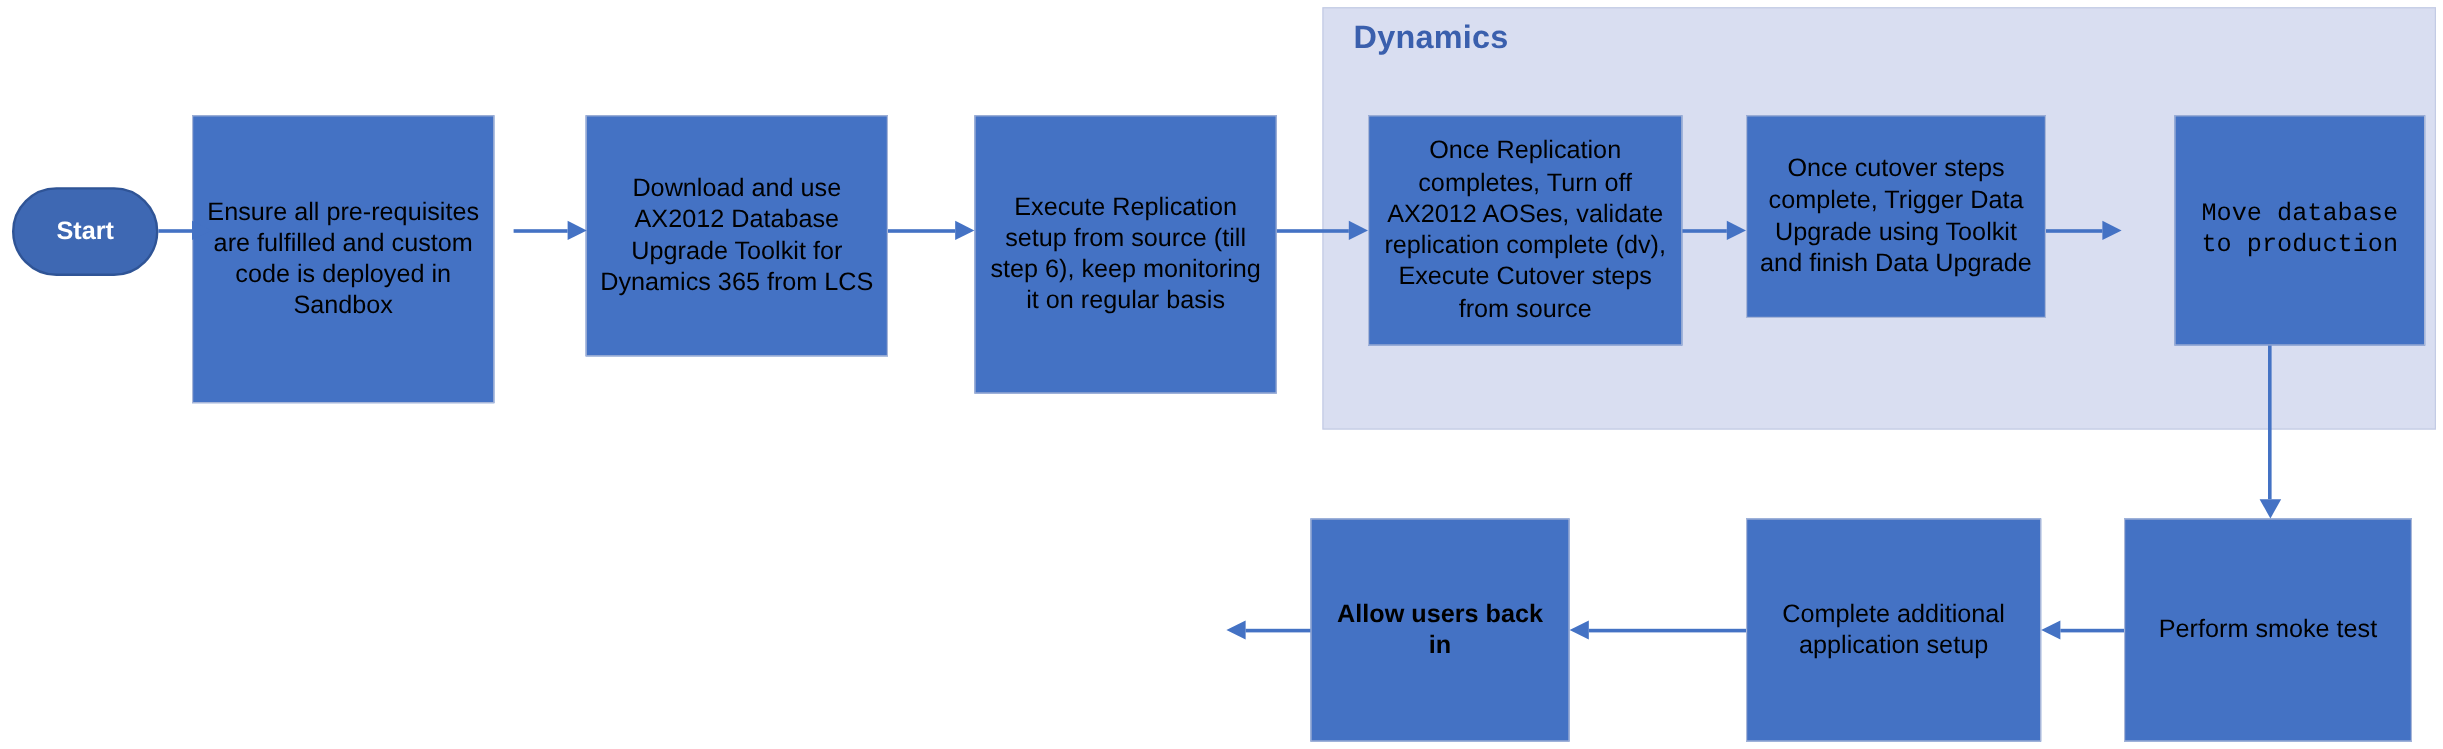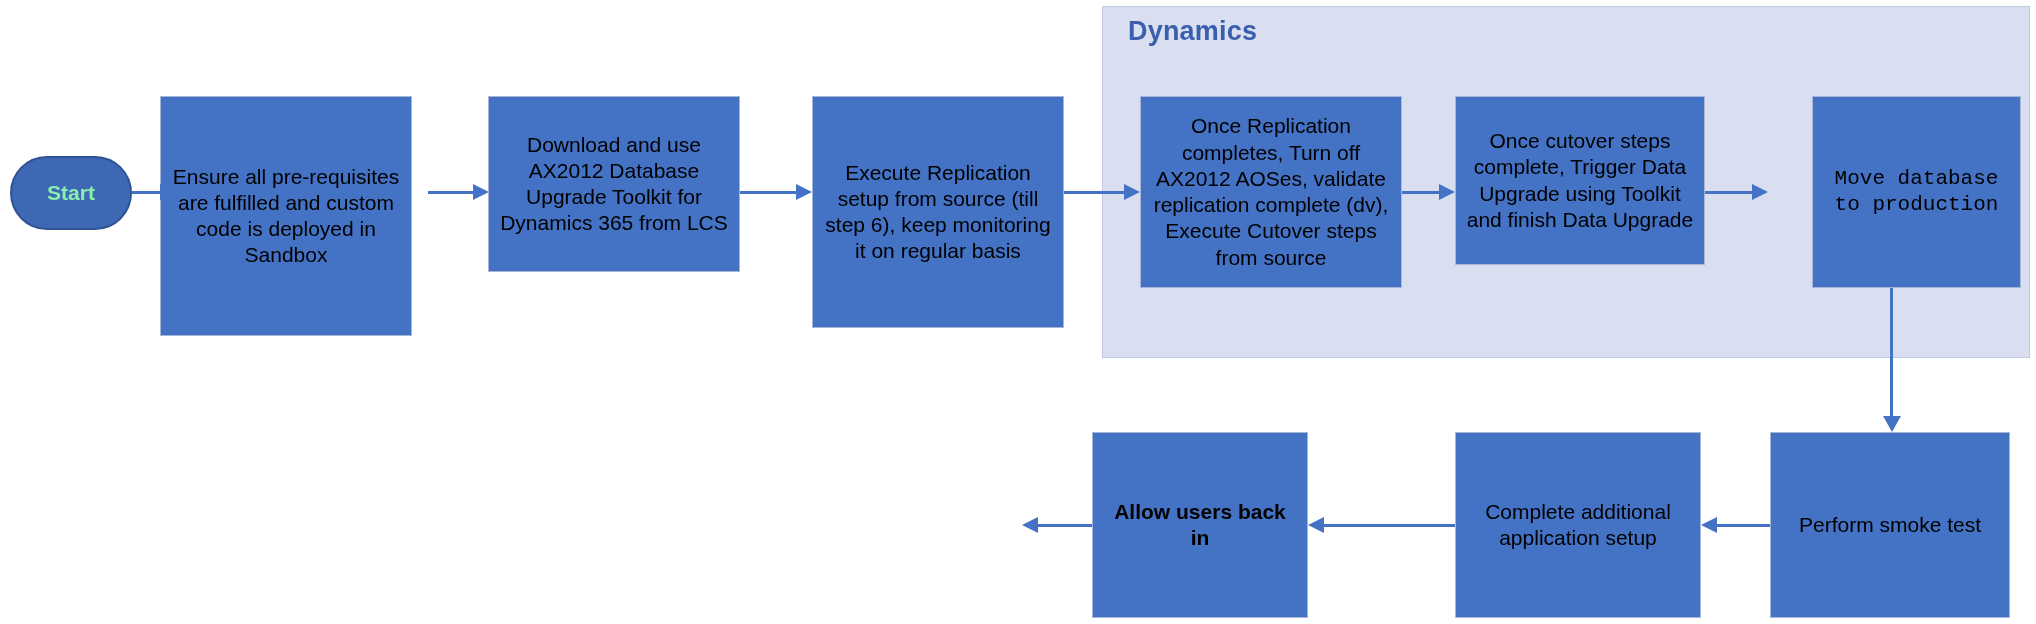--- a/index.html
+++ b/index.html
@@ -36,21 +36,21 @@
     align-items:center;
     justify-content:center;
     padding:6px 10px;
   }
   .terminator{
     position:absolute;
     background:#3e68b3;
     border:2px solid #2f5496;
     box-sizing:border-box;
     border-radius:40px;
-    color:#86efac;
+    color:#ffffff;
     font-size:21px;
     font-weight:bold;
     text-align:center;
     display:flex;
     align-items:center;
     justify-content:center;
   }
   .hline{position:absolute;height:3px;background:#4472c4;}
   .vline{position:absolute;width:3px;background:#4472c4;}
   .ah-right{position:absolute;width:0;height:0;
@@ -71,21 +71,21 @@
   <div class="group-container" style="left:1102px;top:6px;width:928px;height:352px;"></div>
   <div class="group-label" style="left:1128px;top:16px;">Dynamics</div>
 
   <div class="terminator" style="left:10px;top:156px;width:122px;height:74px;">
     <span>Start</span>
   </div>
 
   <div class="process" style="left:160px;top:96px;width:252px;height:240px;">
     <span>Ensure all pre-requisites are fulfilled and custom code is deployed in Sandbox</span>
   </div>
-  <div class="process" style="left:488px;top:96px;width:252px;height:176px;">
+  <div class="process" style="left:488px;top:96px;width:252px;height:201px;">
     <span>Download and use AX2012 Database Upgrade Toolkit for Dynamics 365 from LCS</span>
   </div>
   <div class="process" style="left:812px;top:96px;width:252px;height:232px;">
     <span>Execute Replication setup from source (till step 6), keep monitoring it on regular basis</span>
   </div>
   <div class="process" style="left:1140px;top:96px;width:262px;height:192px;">
     <span>Once Replication completes, Turn off AX2012 AOSes, validate replication complete (dv), Execute Cutover steps from source</span>
   </div>
   <div class="process" style="left:1455px;top:96px;width:250px;height:169px;">
     <span>Once cutover steps complete, Trigger Data Upgrade using Toolkit and finish Data Upgrade</span>

